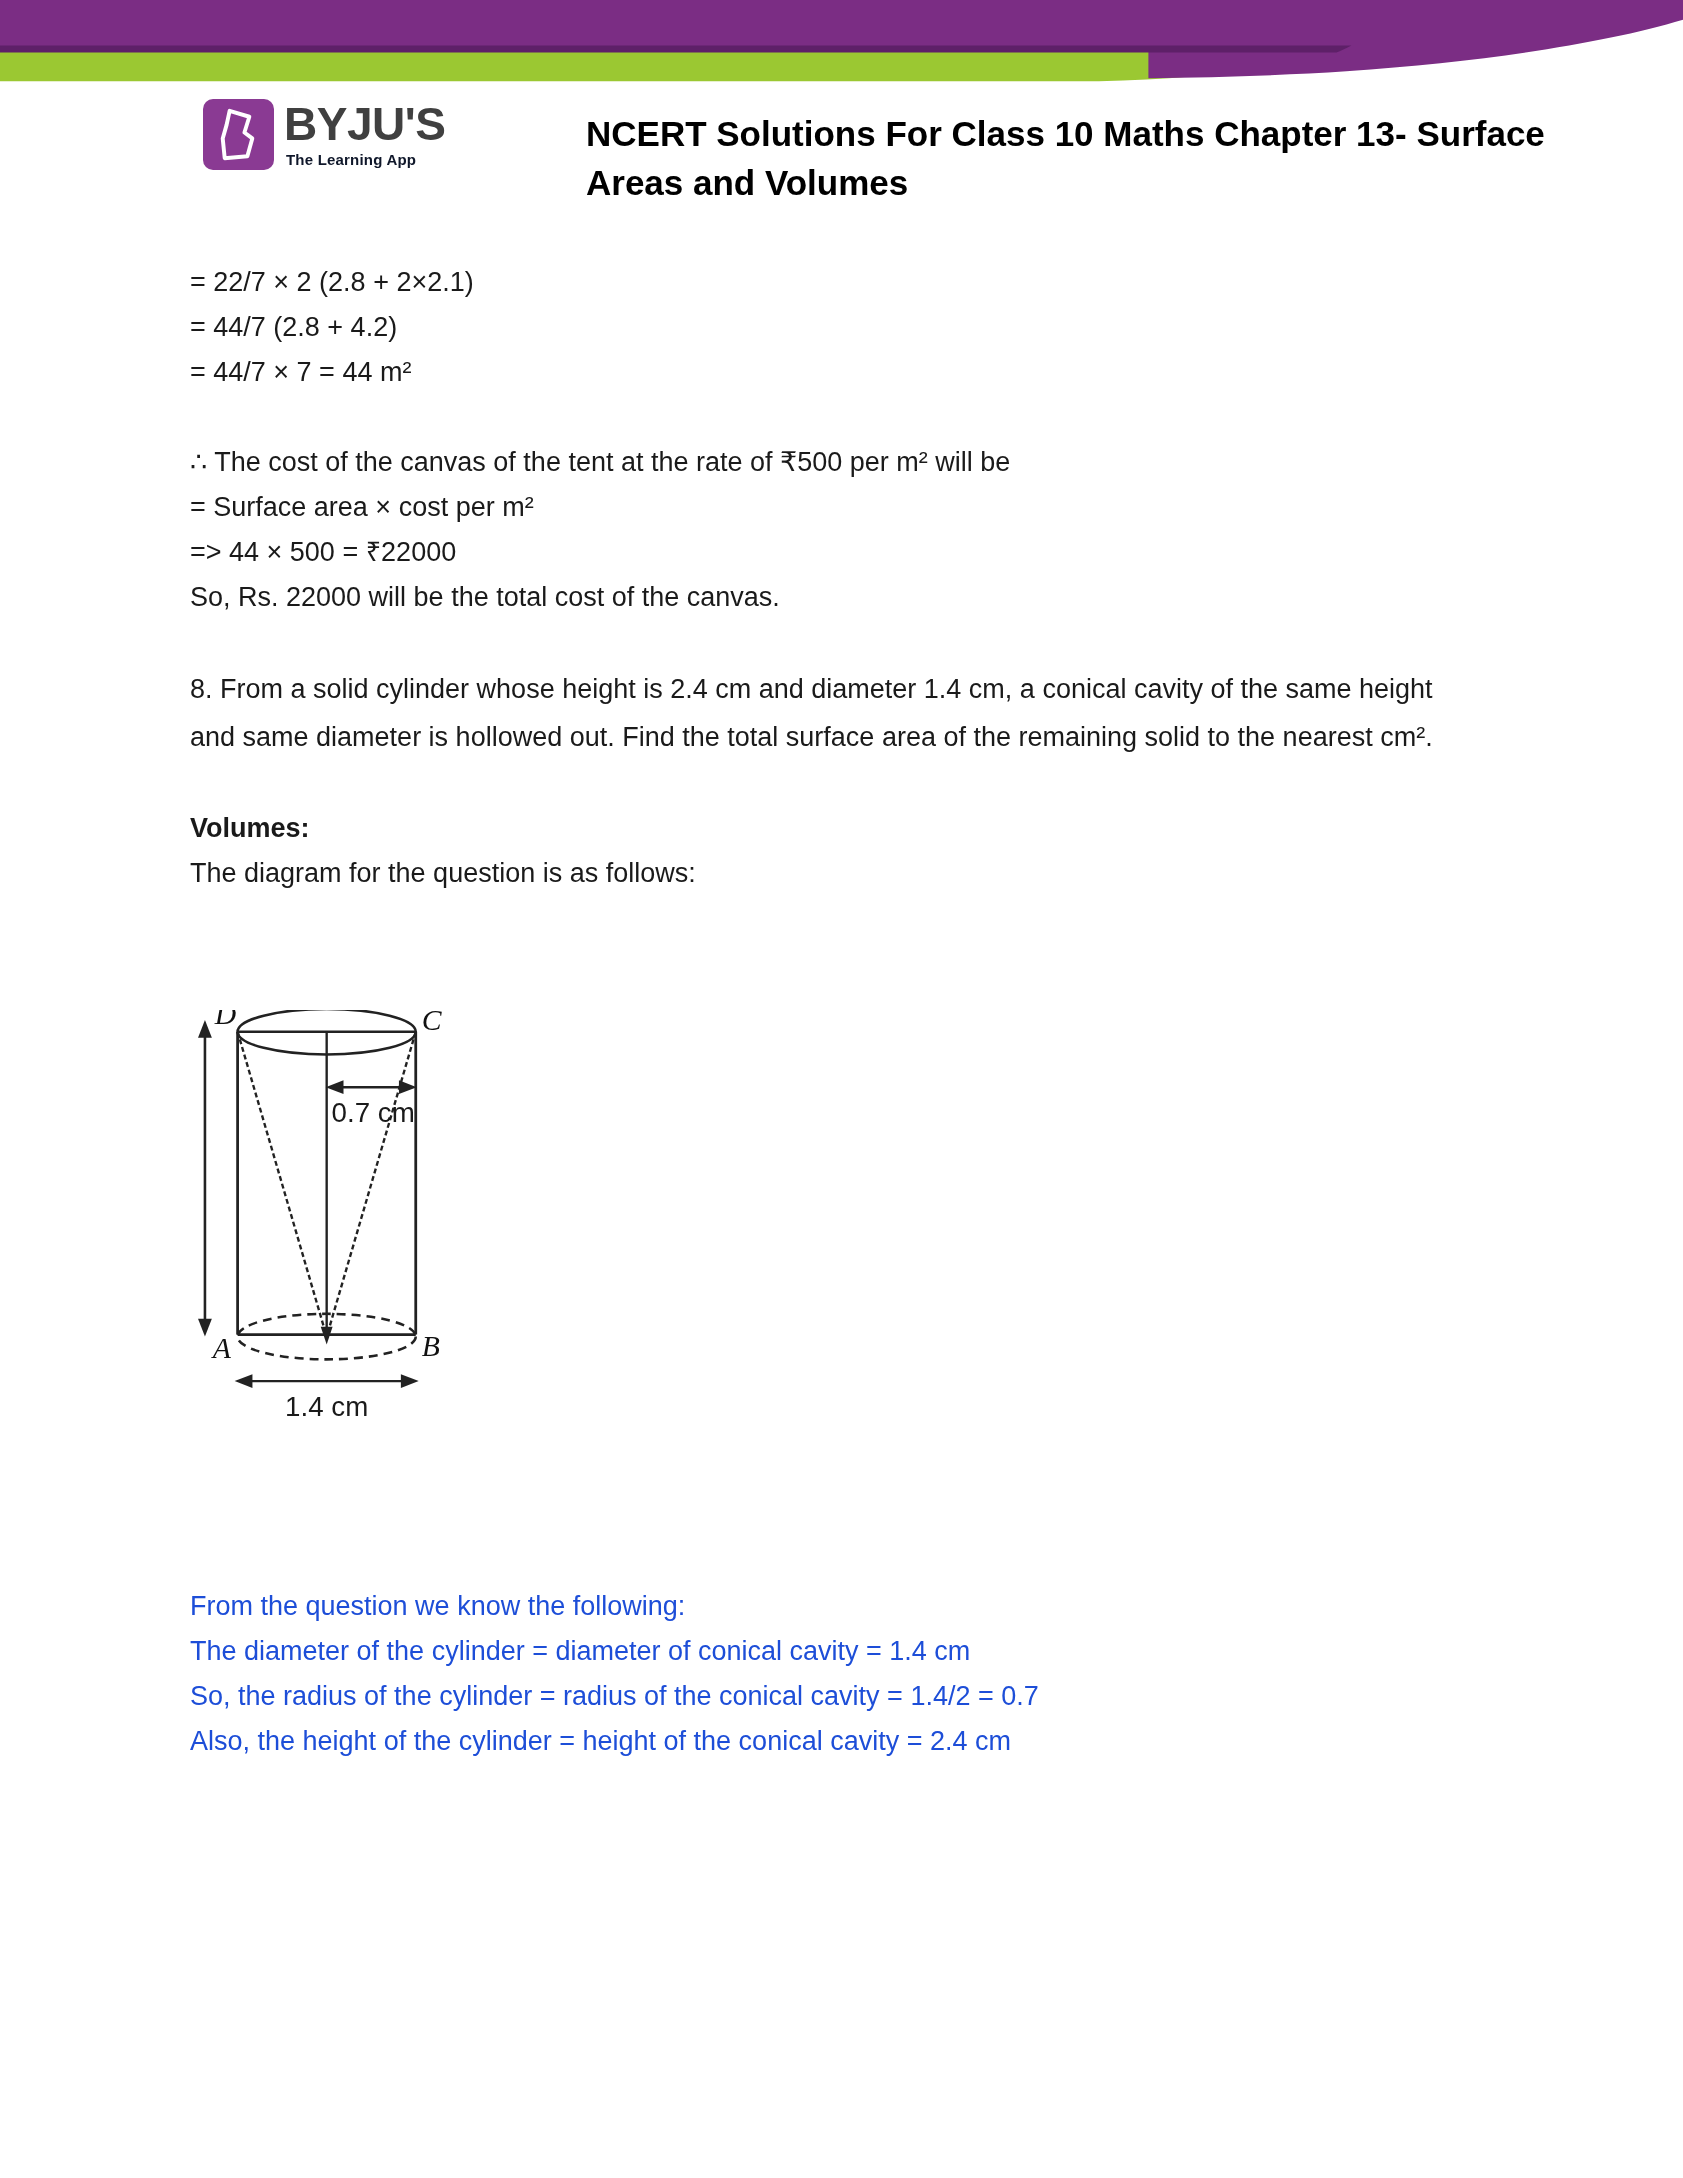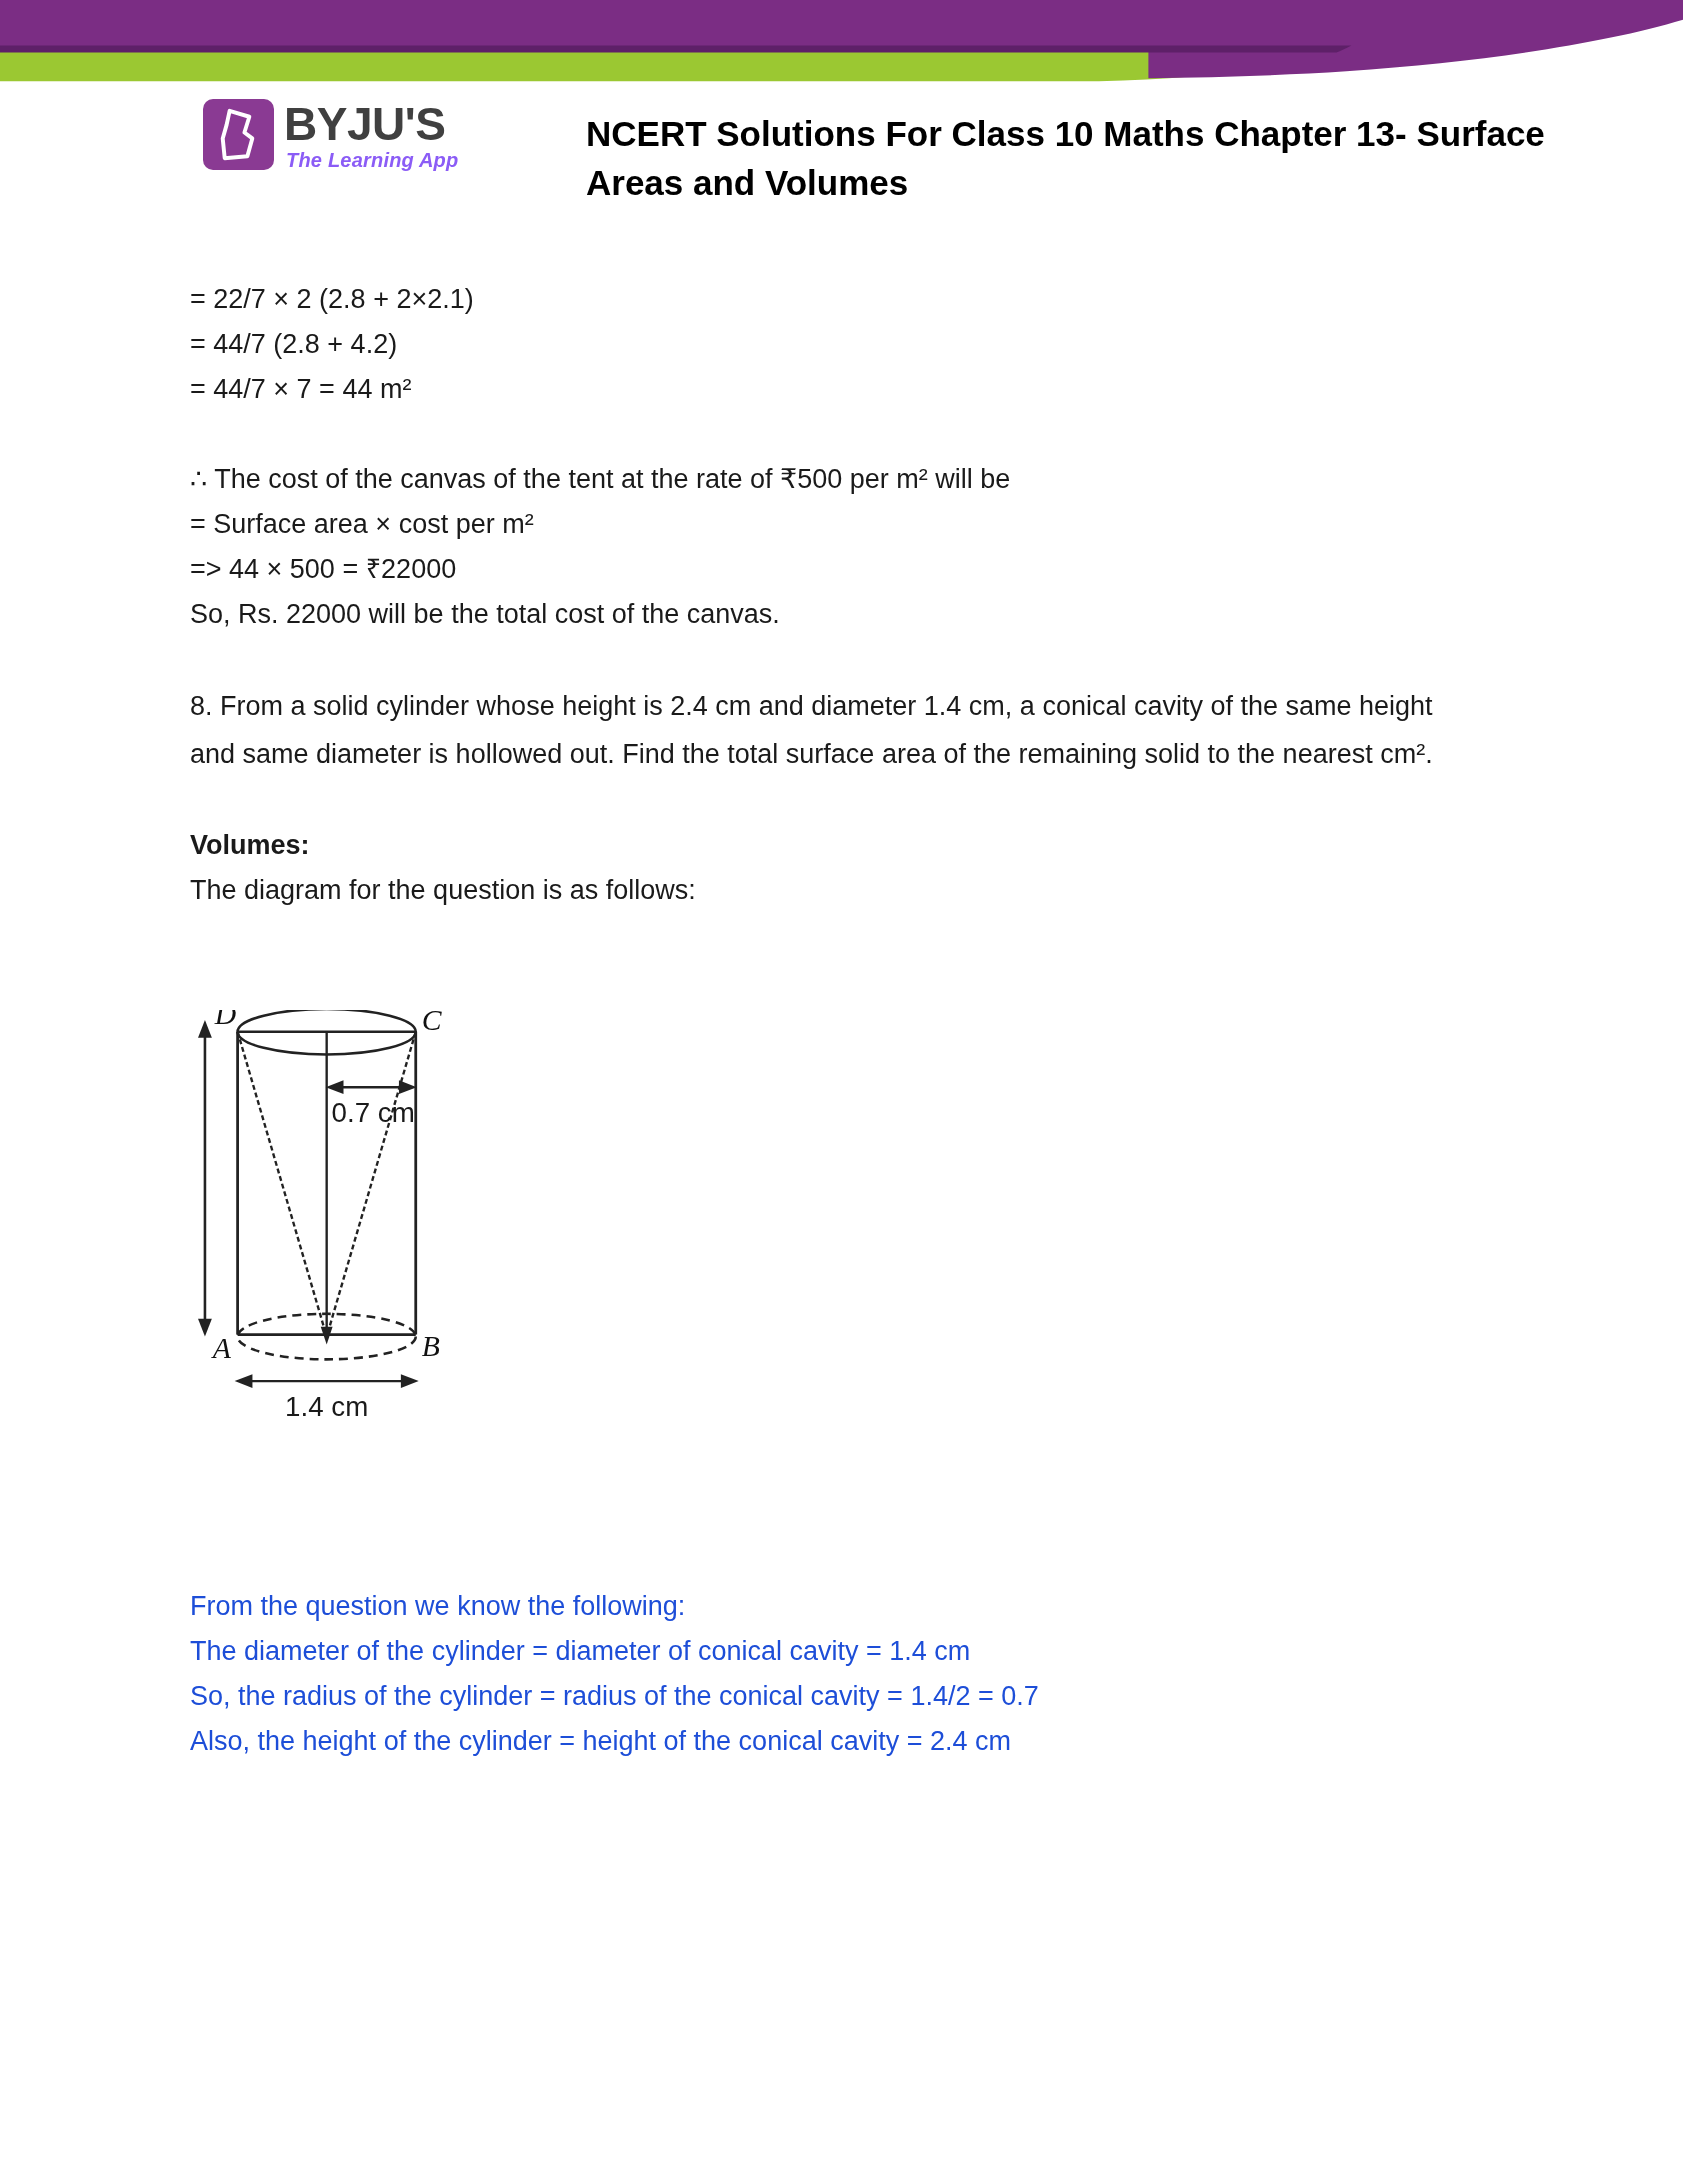--- a/index.html
+++ b/index.html
@@ -54,46 +54,45 @@
     font-weight: bold;
     letter-spacing: -0.5px;
     color: #404040;
     font-family: "Liberation Sans", sans-serif;
     line-height: 50px;
   }
   #logo-tag {
     position: absolute;
     left: 83px;
     top: 50px;
-    font-size: 20px;
+    font-size: 15px;
     font-weight: bold;
-    color: #8b5cf6;
+    color: #0f172a;
     letter-spacing: 0.2px;
     line-height: 22px;
-    font-style: italic;
   }
 
   
   #doc-title {
     position: absolute;
     left: 554px;
     top: 109px;
     width: 1049px;
     font-size: 35px;
     font-weight: bold;
     line-height: 49px;
     color: #000000;
     margin-left: 32px;
   }
 
   
   #content {
     position: absolute;
     left: 190px;
-    top: 277px;
+    top: 260px;
     width: 1287px;
     font-size: 27px;
     line-height: 45px;
     color: #1a1a1a;
   }
   .line { white-space: pre-wrap; }
   .blank { height: 45px; }
   .bold { font-weight: bold; }
   .para-bold { font-weight: normal; line-height: 48px; }
 

